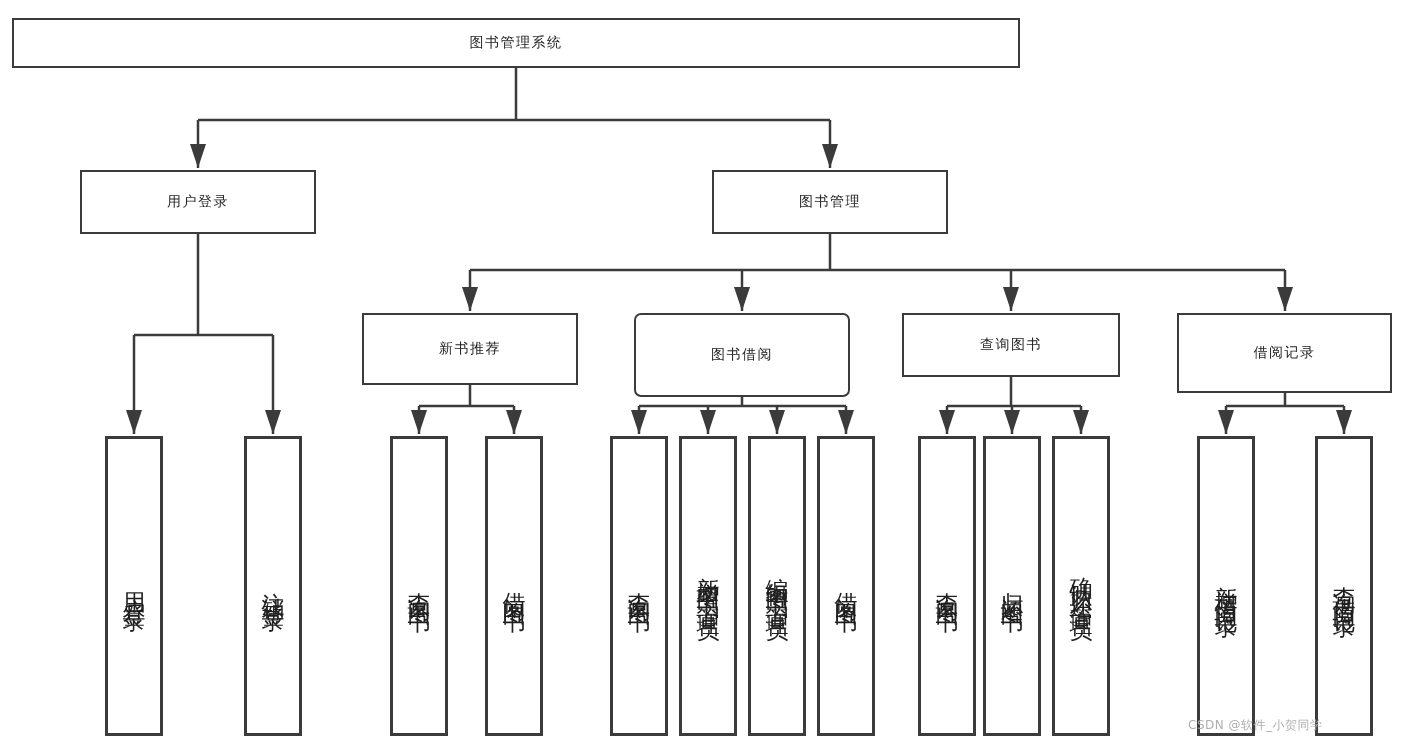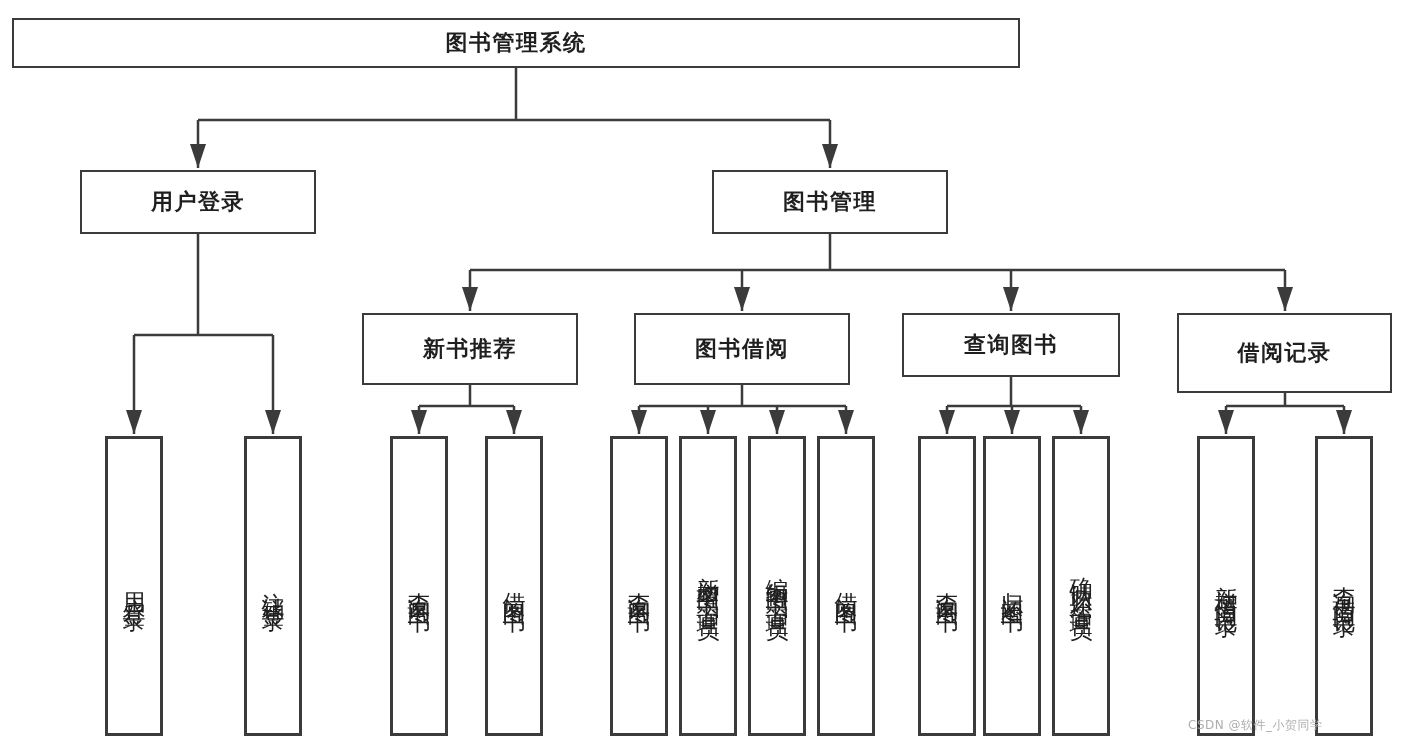--- a/index.html
+++ b/index.html
@@ -19,25 +19,24 @@
     background: #ffffff;
     border: 2.5px solid #3b3b3b;
     box-sizing: border-box;
     display: flex;
     align-items: center;
     justify-content: center;
     z-index: 2;
     color: #1f1f1f;
   }
   .hlabel {
-    font-size: 22px;
+    font-size: 14px;
     letter-spacing: 1.5px;
     white-space: nowrap;
     color: #1f1f1f;
-    font-weight: bold;
   }
   .leaf { border-width: 3px; }
   .vtext {
     writing-mode: vertical-rl;
     text-orientation: mixed;
     font-size: 23px;
     letter-spacing: 6px;
     line-height: 1;
     color: #1f1f1f;
     white-space: nowrap;
@@ -106,21 +105,21 @@
   <div class="node" style="left:80px; top:170px; width:236px; height:64px;">
     <span class="hlabel">用户登录</span>
   </div>
   <div class="node" style="left:712px; top:170px; width:236px; height:64px;align-items:center;">
     <span class="hlabel">图书管理</span>
   </div>
 
   <div class="node" style="left:362px; top:313px; width:216px; height:72px;">
     <span class="hlabel">新书推荐</span>
   </div>
-  <div class="node" style="left:634px; top:313px; width:216px; height:72px;">
+  <div class="node" style="left:634px; top:313px; width:216px; height:84px;border-radius:7px;">
     <span class="hlabel">图书借阅</span>
   </div>
   <div class="node" style="left:902px; top:313px; width:218px; height:64px;">
     <span class="hlabel">查询图书</span>
   </div>
   <div class="node" style="left:1177px; top:313px; width:215px; height:80px;">
     <span class="hlabel">借阅记录</span>
   </div>
 
   <div class="node leaf" style="left:105px; top:436px; width:58px; height:300px;">

